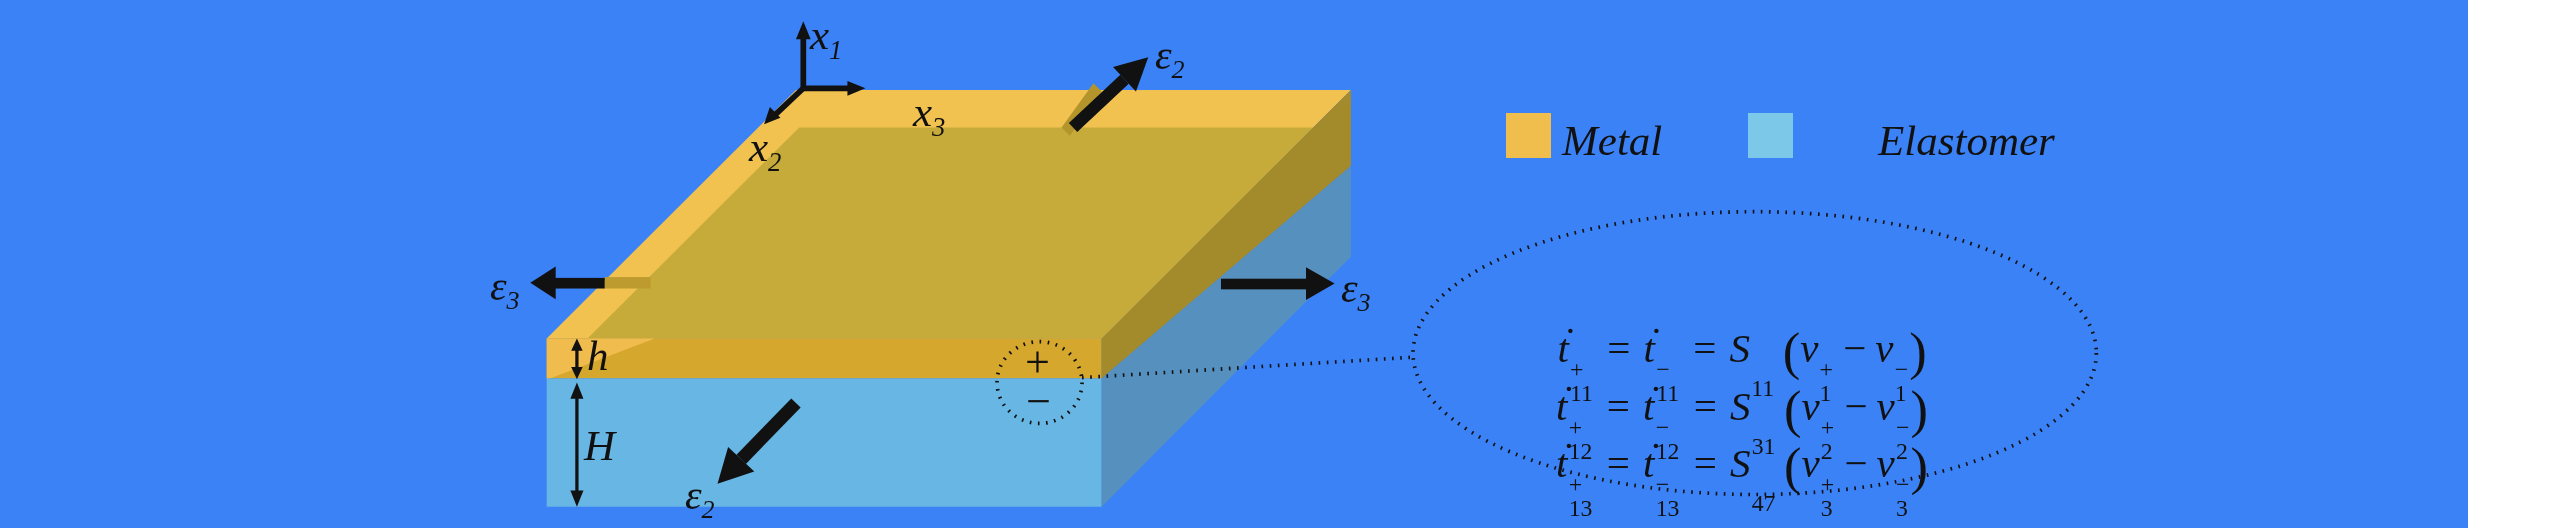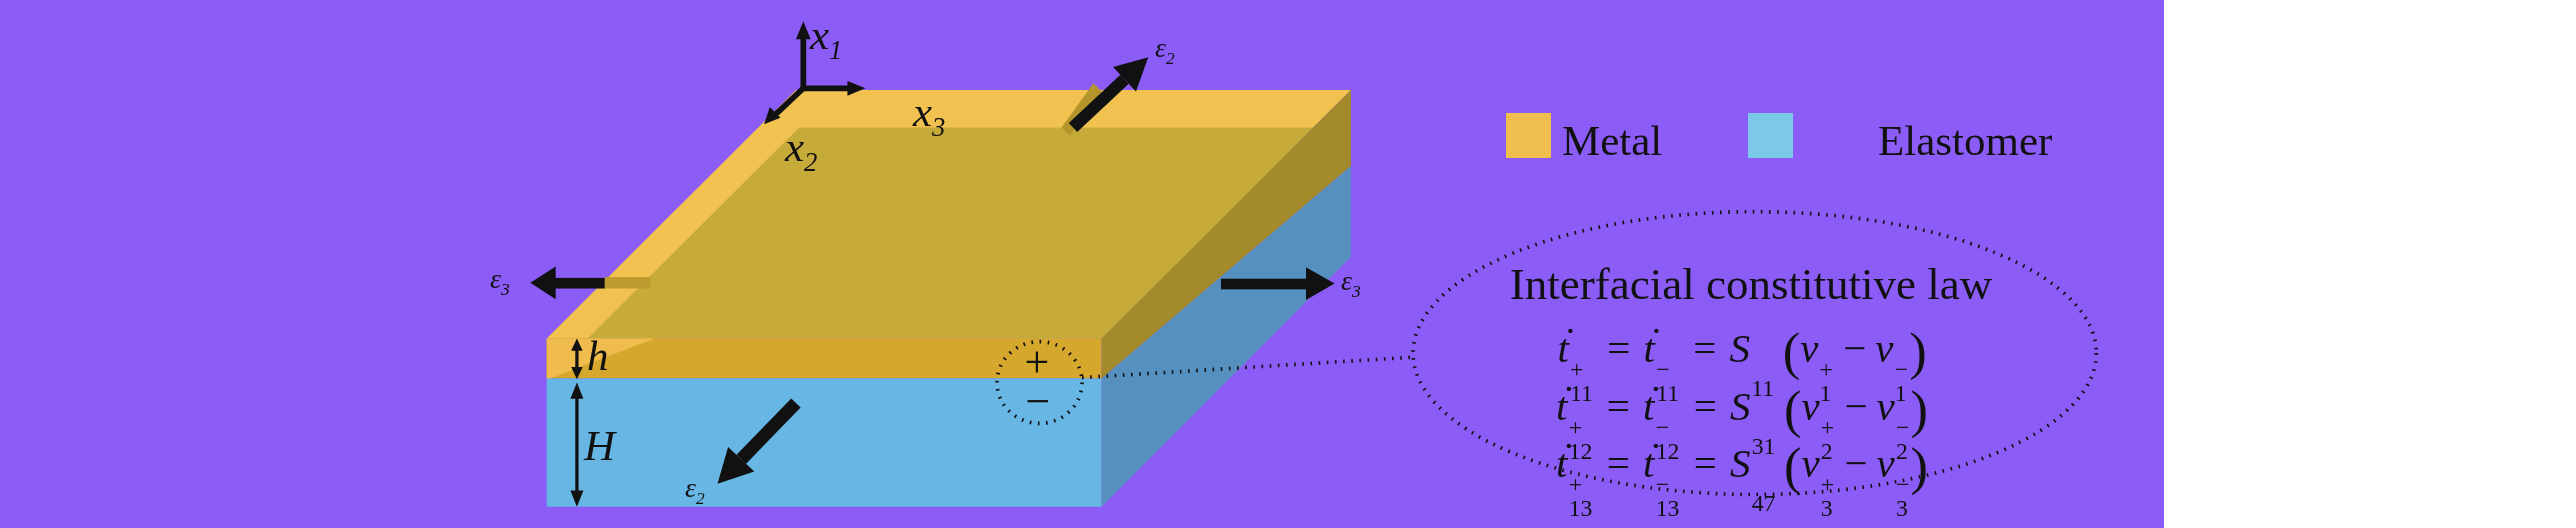--- a/index.html
+++ b/index.html
@@ -1,24 +1,24 @@
 <!DOCTYPE html>
 <html style="font-size:13px"><head>
 <meta charset="utf-8">
 <style>
   html,body{margin:0;padding:0;background:#ffffff;}
-  .stage{position:relative;width:2164px;height:528px;background:#8b5cf6;overflow:hidden;
+  .stage{position:relative;width:2468px;height:528px;background:#3b82f6;overflow:hidden;
          font-family:"Liberation Serif","DejaVu Serif",serif;color:#111;}
   .stage svg{position:absolute;left:0;top:0;}
-  .lb{position:absolute;white-space:nowrap;line-height:1;color:#111;}
+  .lb{position:absolute;white-space:nowrap;line-height:1;color:#111;font-style:italic;}
   .it{font-style:italic;}
   .lb sub{font-size:0.62em;line-height:0;}
   
   .axis-lb{font-size:43px;font-style:italic;}
-  .eps-lb{font-size:28px;font-style:italic;}
+  .eps-lb{font-size:42px;font-style:italic;}
   .dim-lb{font-size:43px;font-style:italic;}
   .sign-lb{font-size:44px;transform:translate(-50%,-50%);}
   
   .swatch{position:absolute;width:45px;height:45px;}
   .legend-lb{font-size:43px;}
   
   .callout-title{position:absolute;left:1751px;top:258px;transform:translateX(-50%);
                  font-size:45px;white-space:nowrap;}
   .eq{position:absolute;left:1742px;transform:translateX(-50%);white-space:nowrap;
       font-size:41px;line-height:1;}
@@ -83,42 +83,41 @@
       <polygon points="705,468 697,488 713,488" stroke="none"></polygon>
       <polygon points="705,620 697,600 713,600" stroke="none"></polygon>
     </g>
 
     <ellipse cx="1271" cy="468" rx="52" ry="50" fill="none" stroke="#111" stroke-width="4.5" stroke-dasharray="2 8"></ellipse>
     <line x1="1323" y1="462" x2="1728" y2="437" stroke="#111" stroke-width="4.5" stroke-dasharray="2 8"></line>
     <ellipse cx="2146" cy="432" rx="418" ry="173" fill="none" stroke="#111" stroke-width="4.5" stroke-dasharray="2 8"></ellipse>
   </svg>
 
   <div class="lb axis-lb" style="left:810px;top:13px;"><span>x</span><sub>1</sub></div>
-  <div class="lb axis-lb" style="left:749px;top:125px;margin-left:36px;"><span>x</span><sub>2</sub></div>
+  <div class="lb axis-lb" style="left:749px;top:125px;"><span>x</span><sub>2</sub></div>
   <div class="lb axis-lb" style="left:865px;top:90px;margin-left:48px;"><span>x</span><sub>3</sub></div>
 
   <div class="lb eps-lb" style="left:1155px;top:34px;"><span>ε</span><sub>2</sub></div>
   <div class="lb eps-lb" style="left:490px;top:265px;"><span>ε</span><sub>3</sub></div>
   <div class="lb eps-lb" style="left:1341px;top:267px;"><span>ε</span><sub>3</sub></div>
   <div class="lb eps-lb" style="left:685px;top:474px;"><span>ε</span><sub>2</sub></div>
 
   <div class="lb dim-lb" style="left:587px;top:334px;"><span>h</span></div>
   <div class="lb dim-lb" style="left:584px;top:424px;"><span>H</span></div>
 
   <div class="lb sign-lb" style="left:1037px;top:363px;"><span>+</span></div>
   <div class="lb sign-lb" style="left:1038px;top:402px;"><span>−</span></div>
 
   <div>
     <div class="swatch" style="left: 1506px; top: 113px; background-color: rgb(240, 190, 77);"></div>
     <div class="lb legend-lb" style="left:1562px;top:119px;">Metal</div>
     <div class="swatch" style="left: 1748px; top: 113px; background-color: rgb(124, 200, 233);"></div>
     <div class="lb legend-lb" style="left:1878px;top:119px;">Elastomer</div>
   </div>
 
-  <div class="callout-title">Interfacial constitutive law</div>
 
   <div class="eq" style="top:325px;">
     <span><span class="dot">˙</span><span class="it">t</span><span class="ss">
           <span>+</span>
           <span>11</span>
         </span></span><span class="op">=</span><span><span class="dot">˙</span><span class="it">t</span><span class="ss">
           <span>−</span>
           <span>11</span>
         </span></span><span class="op">=</span><span><span class="it">S</span><span class="ss">
           <span></span>

